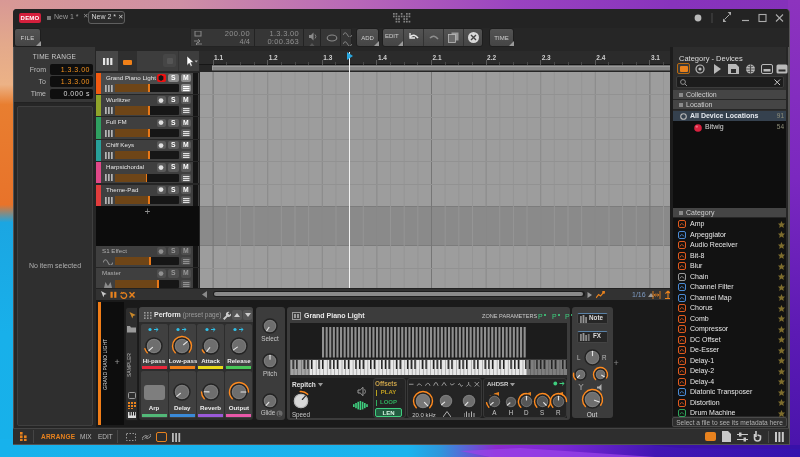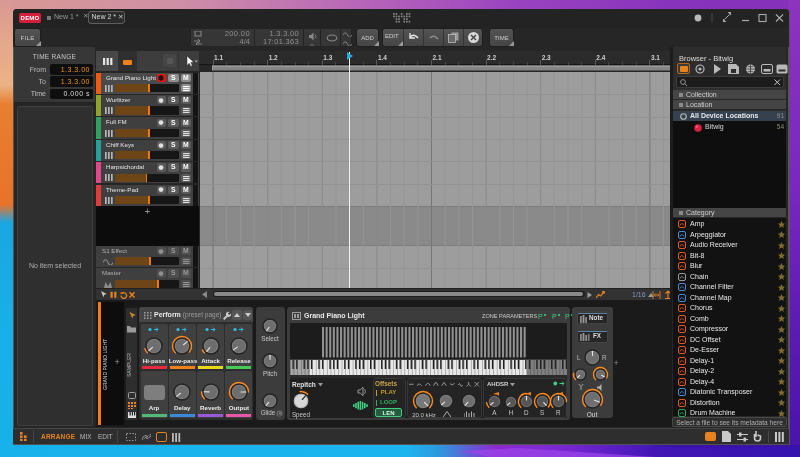--- a/index.html
+++ b/index.html
@@ -67,21 +67,21 @@
     </svg>
 <div class="a " style="left:190px;top:28px;width:162px;height:19px;background:#363636;border:1px solid #232323"></div>
 <svg class="a" style="left:194px;top:31px" width="8" height="14">
       <rect x="1" y="0" width="6" height="5" fill="none" stroke="#8a8a8a" stroke-width="1"></rect>
       <path d="M0 10 h6 m-2 -2 l2 2 l-2 2 M8 13 h-6 m2 -2 l-2 2 l2 2" stroke="#8a8a8a" stroke-width="0.9" fill="none"></path>
     </svg>
 <div class="a" style="left:205px;top:30px;color:#909090;font-size:7.5px;width:45px;text-align:right;letter-spacing:0.4px">200.00</div>
 <div class="a" style="left:205px;top:38px;color:#909090;font-size:7.5px;width:45px;text-align:right">4/4</div>
 <div class="a " style="left:254px;top:28px;width:1px;height:19px;background:#232323"></div>
 <div class="a" style="left:256px;top:30px;color:#909090;font-size:7.5px;width:43px;text-align:right;letter-spacing:0.3px">1.3.3.00</div>
-<div class="a" style="left:256px;top:38px;color:#909090;font-size:7.5px;width:43px;text-align:right;letter-spacing:0.3px">17:01.363</div>
+<div class="a" style="left:256px;top:38px;color:#909090;font-size:7.5px;width:43px;text-align:right;letter-spacing:0.3px">0:00.363</div>
 <div class="a " style="left:303px;top:28px;width:1px;height:19px;background:#232323"></div>
 <svg class="a" style="left:308px;top:32px" width="9" height="9">
       <path d="M1 3 h2 l2.5 -2.5 v8 L3 6 H1 z" fill="#8a8a8a"></path>
       <path d="M7 2.5 q1.8 2 0 4" stroke="#8a8a8a" fill="none" stroke-width="0.9"></path>
     </svg>
 <svg class="a" style="left:309px;top:42.5px" width="6" height="3.5">
       <path d="M0 3.5 l3 -3.5 l3 3.5 z" fill="#555"></path>
     </svg>
 <div class="a " style="left:340px;top:28px;width:1px;height:19px;background:#232323"></div>
 <div class="a " style="left:320px;top:28px;width:1px;height:19px;background:#232323"></div>
@@ -465,21 +465,21 @@
       <path d="M0 4 l3 -4 l3 4 z" fill="#999"></path>
     </svg>
 <svg class="a" style="left:652px;top:290.5px" width="9" height="8">
       <path d="M1 0 v8 M8 0 v8 M2.2 4 h4.6 m-1.4 -1.4 l1.4 1.4 l-1.4 1.4 m-1.8 -2.8 l-1.4 1.4 l1.4 1.4" stroke="#e8821e" stroke-width="0.9" fill="none"></path>
     </svg>
 <svg class="a" style="left:664px;top:290px" width="8" height="9">
       <path d="M4 1 v7 M4 1 l-2.6 2.6 M4 1 l2.6 2.6 M1 8.5 h6" stroke="#e8821e" stroke-width="1.1" fill="none"></path>
     </svg>
 <div class="a " style="left:670px;top:47px;width:3px;height:253px;background:#1c1c1c"></div>
 <div class="a " style="left:673px;top:47px;width:113px;height:253px;background:#2d2d2d"></div>
-<div class="a" style="left:679px;top:55px;color:#dcdcdc;font-size:7.5px">Browser - Bitwig</div>
+<div class="a" style="left:679px;top:55px;color:#dcdcdc;font-size:7.5px">Category - Devices</div>
 <div class="a " style="left:677px;top:63px;width:13px;height:11px;background:#3a3a3a;border:1px solid #b86a10;border-radius:2px"></div>
 <div class="a " style="left:679.5px;top:65.5px;width:8px;height:6px;background:#e8821e;border-radius:1px"></div>
 <svg class="a" style="left:695px;top:64px" width="11" height="10">
       <circle cx="5" cy="5" r="4" fill="none" stroke="#b9b9b9" stroke-width="1.2"></circle>
       <circle cx="5" cy="5" r="1.6" fill="#b9b9b9"></circle>
     </svg>
 <svg class="a" style="left:713px;top:64px" width="9" height="10">
       <path d="M1 0 L8 5 L1 10 Z" fill="#b9b9b9"></path>
     </svg>
 <svg class="a" style="left:728px;top:64px" width="11" height="10">

